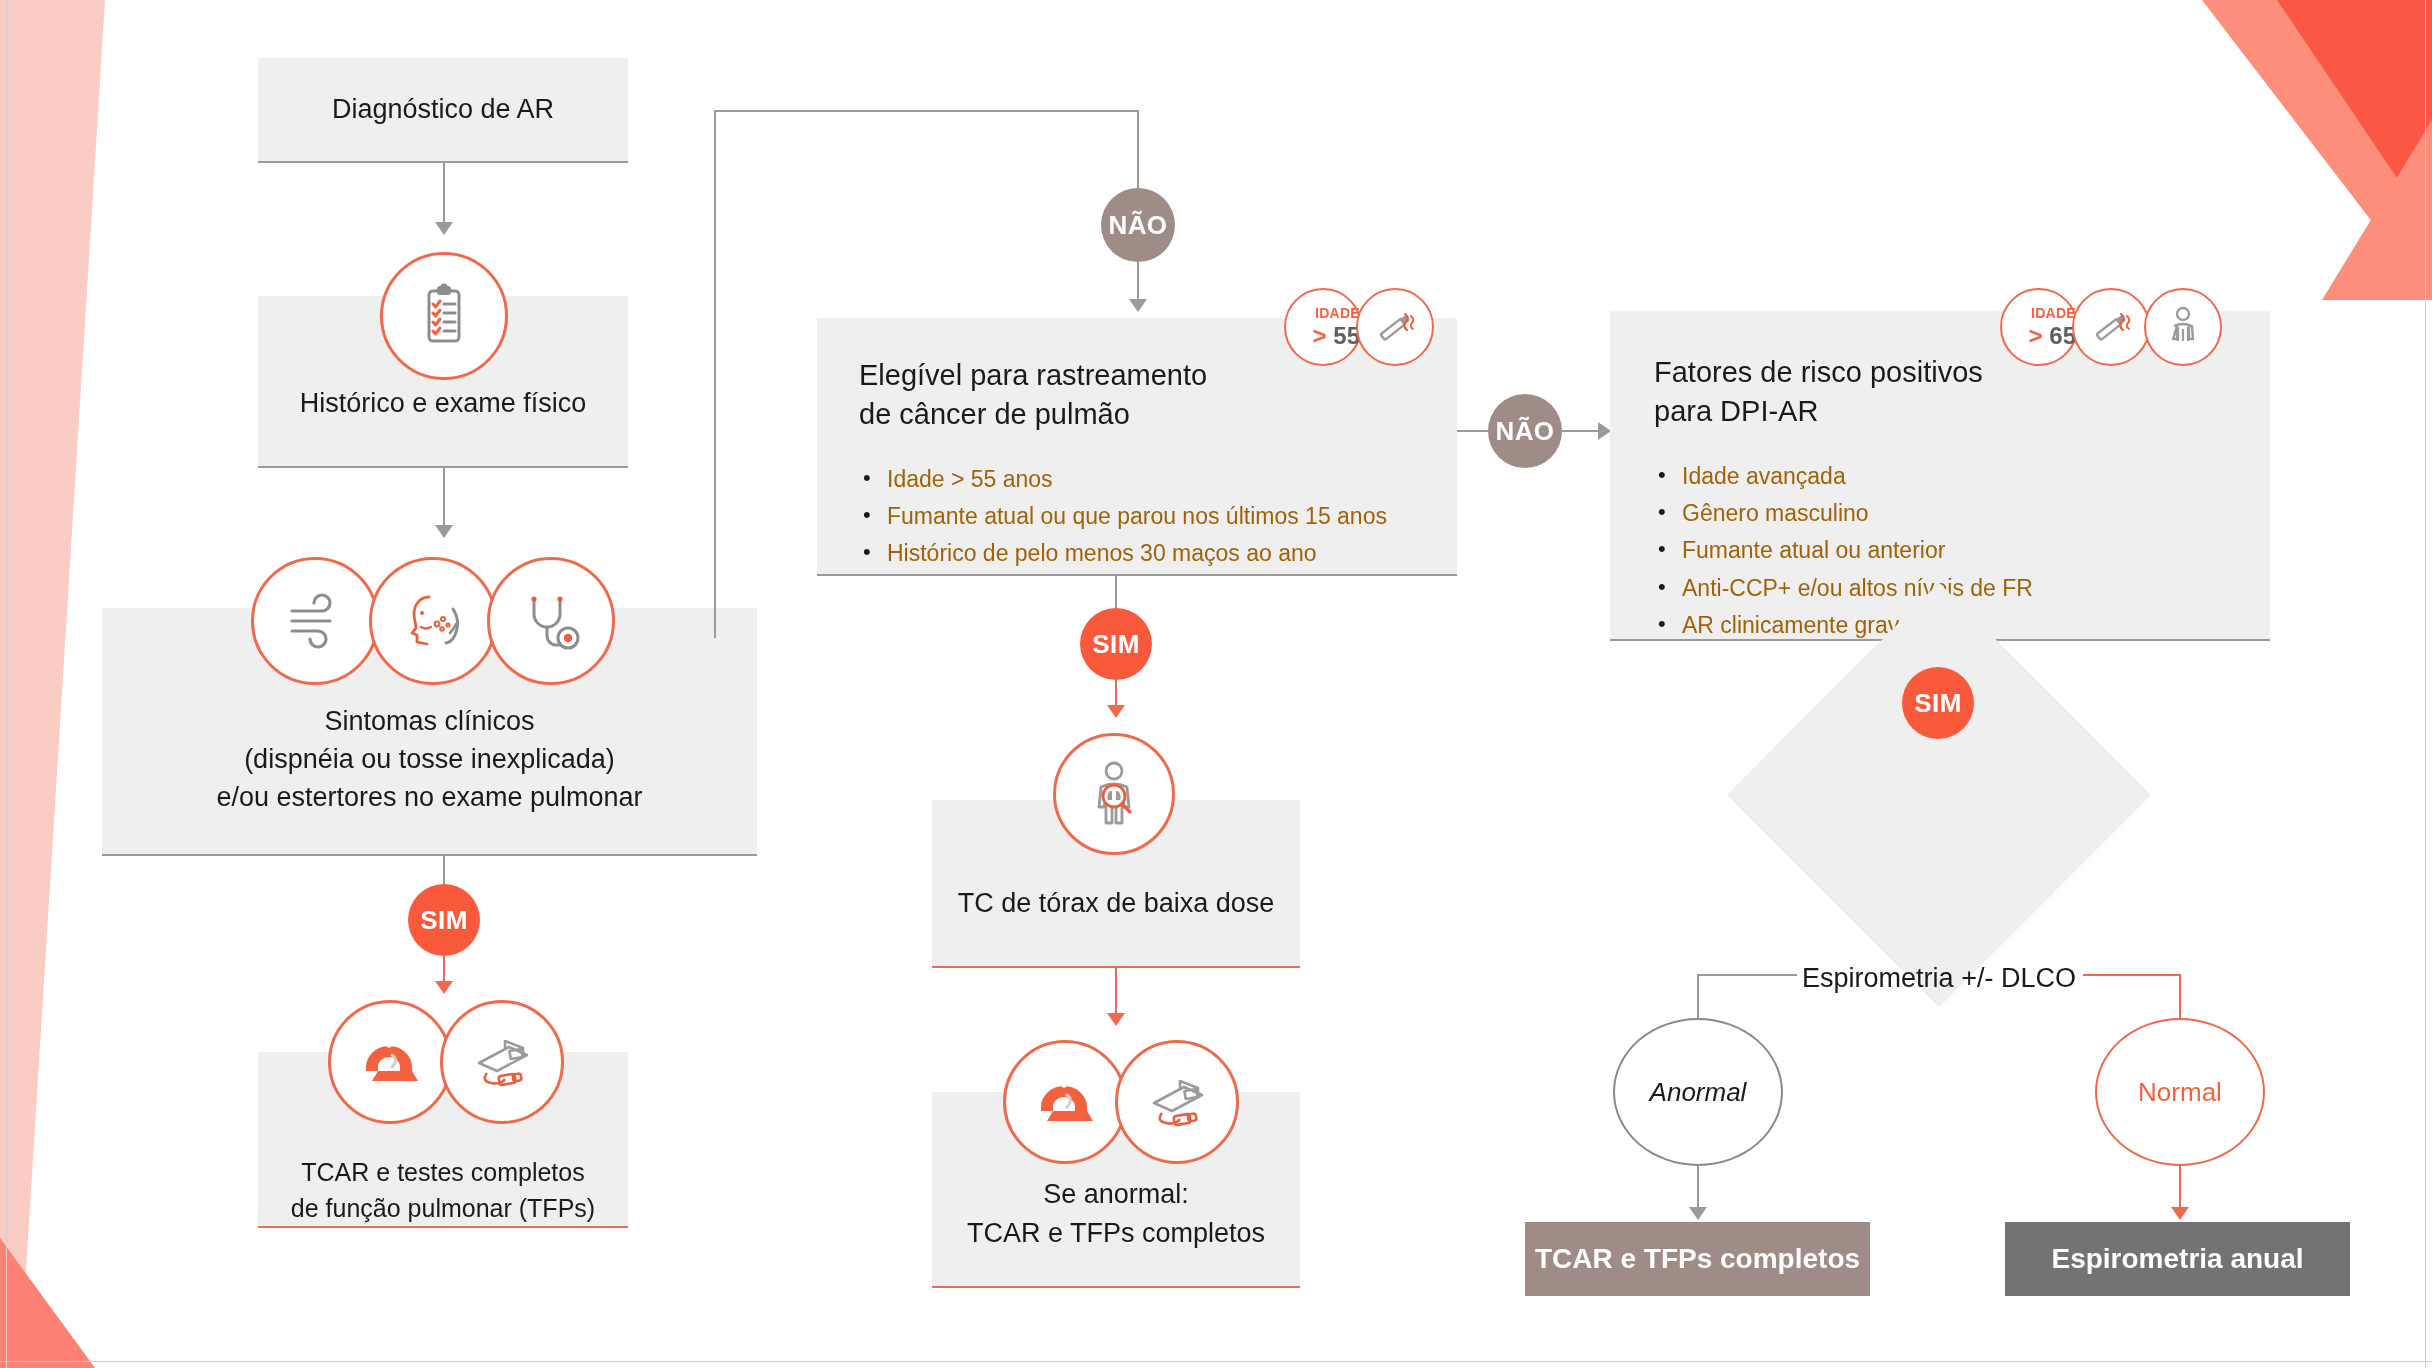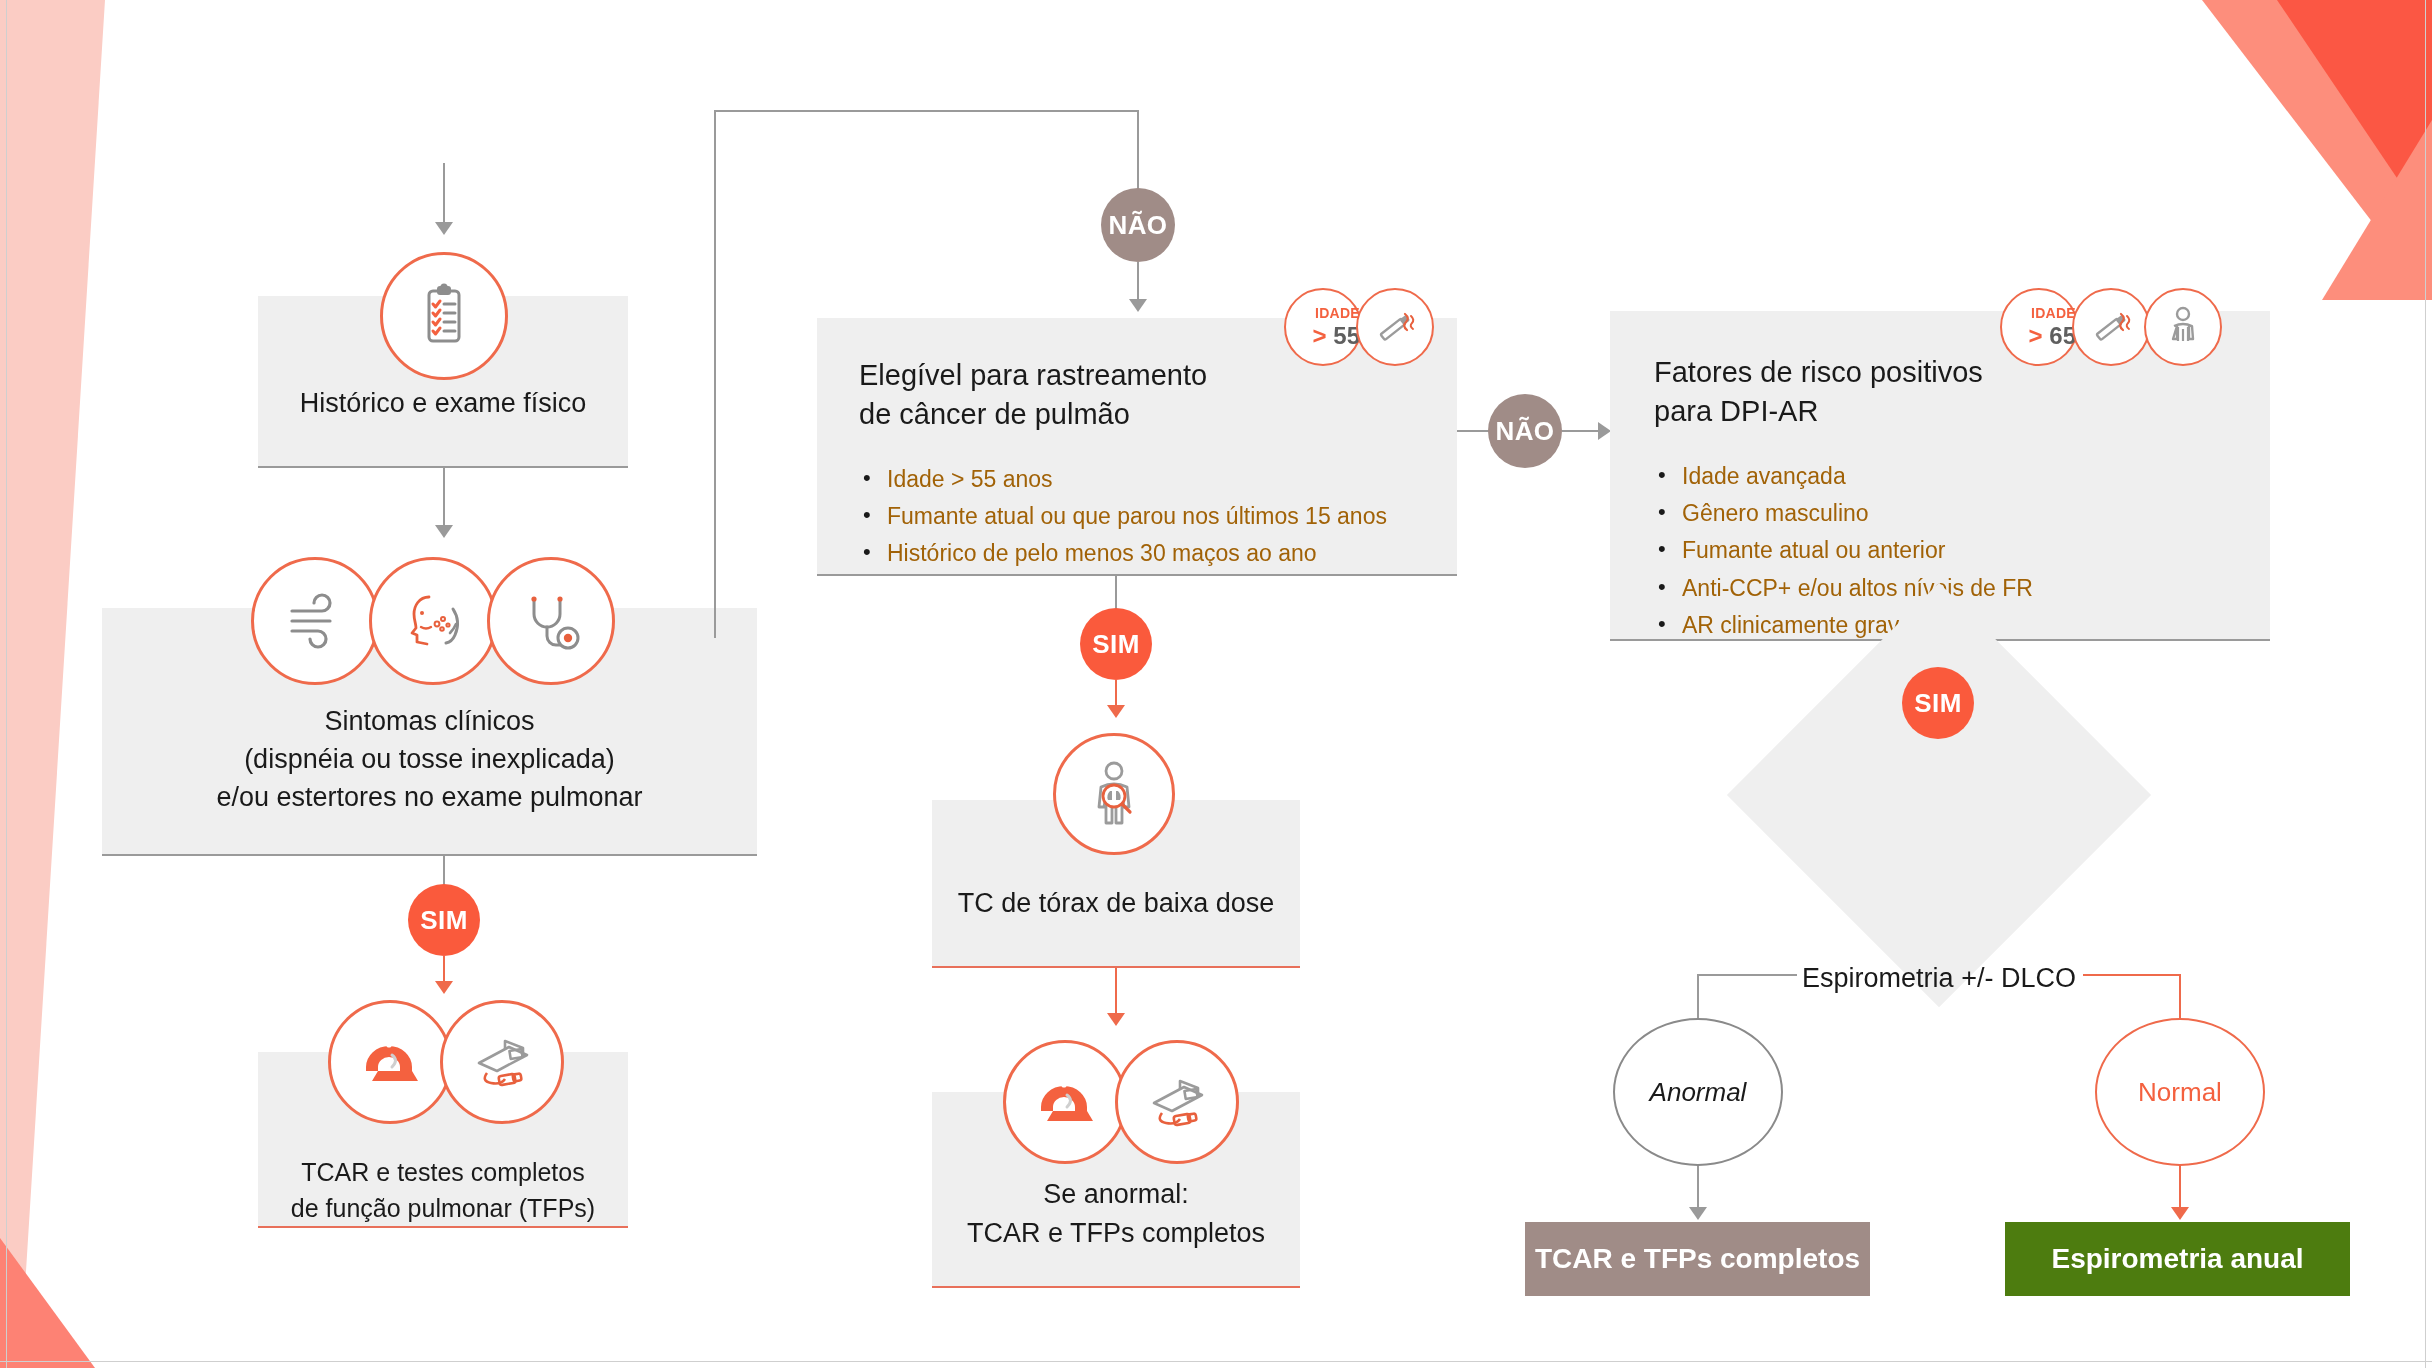--- a/index.html
+++ b/index.html
@@ -128,21 +128,21 @@
   #ellipse-normal  { border: 2.5px solid #ef6a4b; color:#f4613f; }
 
   
   .outcome {
     position:absolute;
     display:flex; align-items:center; justify-content:center;
     color:#ffffff; font-weight:bold; font-size: 28px;
     z-index: 4;
   }
   #outcome-tcar { background:#a08c87; }
-  #outcome-espiro { background:#4d7c0f; }
+  #outcome-espiro { background:#737373; }
 </style>
 </head>
 <body>
 
 <div id="stage">
 
   <svg class="deco" id="deco-tl" viewBox="0 0 180 1368" preserveAspectRatio="none">
     <polygon points="0,0 105,0 20,1368 0,1368" fill="#fbccc4"></polygon>
   </svg>
   <svg class="deco" id="deco-tr" viewBox="0 0 360 300" preserveAspectRatio="none">
@@ -151,20 +151,23 @@
     <polygon points="360,120 360,300 250,300" fill="#fd8e7c"></polygon>
   </svg>
   <svg class="deco" id="deco-bl" viewBox="0 0 220 200" preserveAspectRatio="none">
     <polygon points="0,70 95,200 0,200" fill="#fd8274"></polygon>
   </svg>
 
   <div class="frame-line" style="left:6px; top:0; width:1px; height:1368px;"></div>
   <div class="frame-line" style="left:0; bottom:6px; width:2432px; height:1px;"></div>
   <div class="frame-line" style="right:6px; top:0; width:1px; height:1368px;"></div>
 
+  <div class="box" id="box-diagnosis" style="left:258px; top:58px; width:370px; height:105px; display:flex; align-items:center; justify-content:center;">
+    <div class="box-text">Diagnóstico de AR</div>
+  </div>
 
   <div class="v-line" style="left:443px; top:163px; height:62px;"></div>
   <div class="arrow-down" style="left:435px; top:222px;"></div>
 
   <div class="box" id="box-history" style="left:258px; top:296px; width:370px; height:172px; display:flex; align-items:flex-end; justify-content:center; padding-bottom:44px;">
     <div class="box-text">Histórico e exame físico</div>
   </div>
 
   <div class="icon-circle" style="left:380px; top:252px; width:128px; height:128px;">
     <svg width="72" height="72" viewBox="0 0 72 72">

